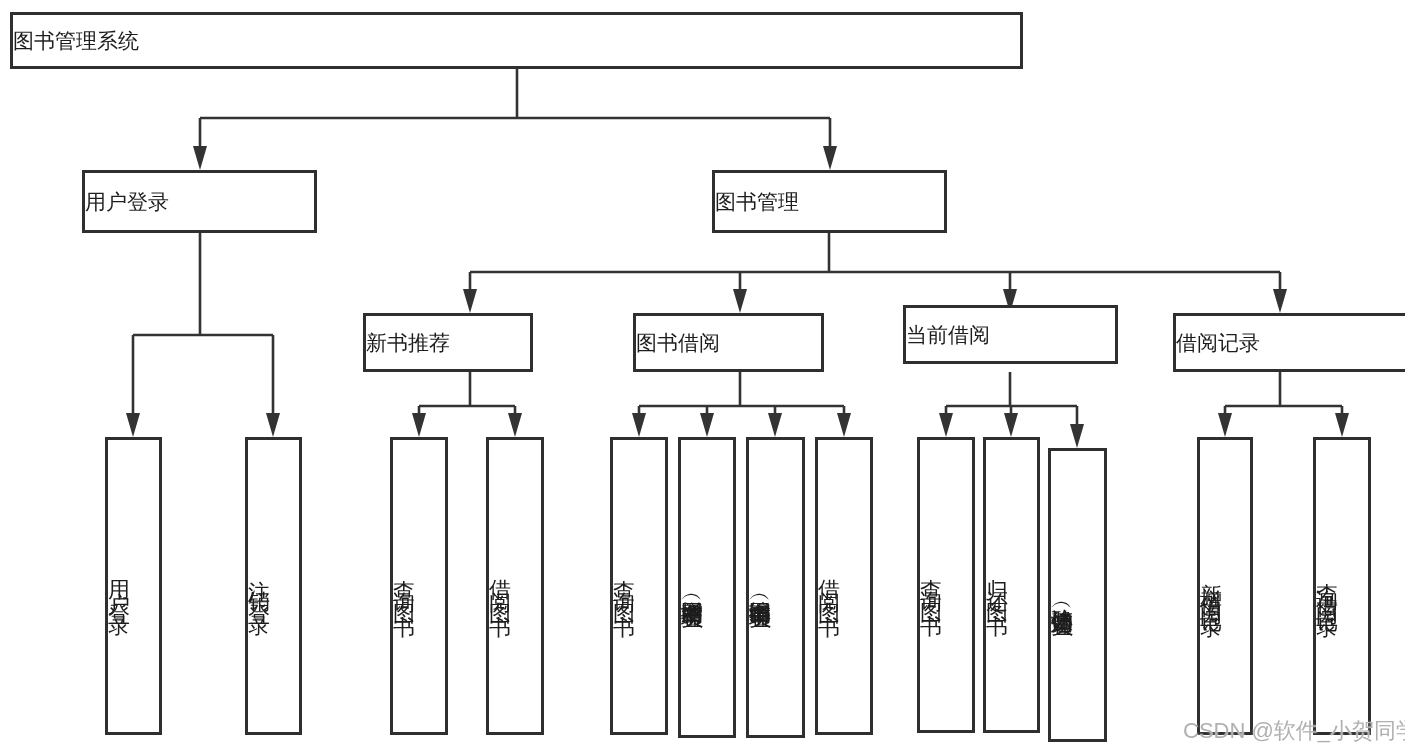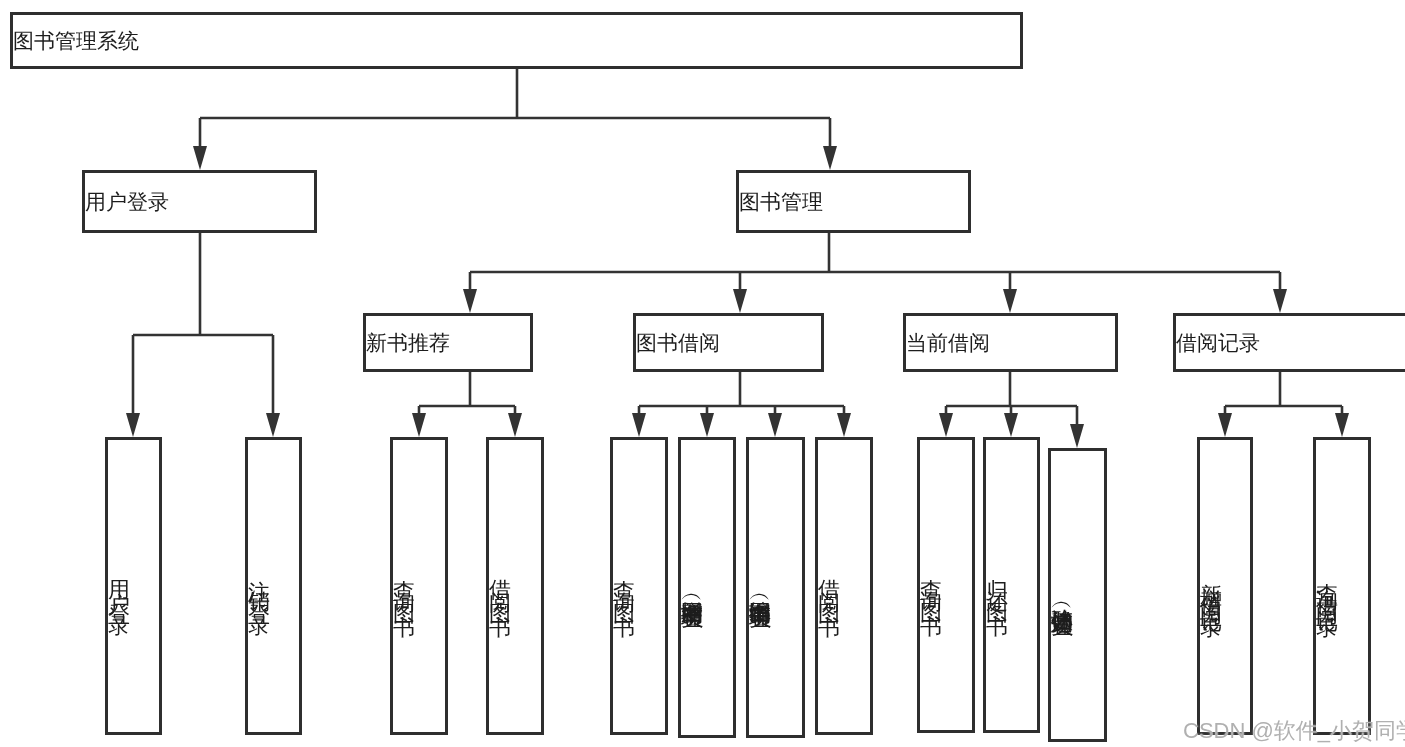--- a/index.html
+++ b/index.html
@@ -120,31 +120,31 @@
     </g>
   </svg>
 
   <div class="node" style="left:10px;top:12px;width:1013px;height:57px">
     <span>图书管理系统</span>
   </div>
 
   <div class="node" style="left:82px;top:170px;width:235px;height:63px">
     <span>用户登录</span>
   </div>
-  <div class="node" style="left:736px;top:170px;width:235px;height:63px">
+  <div class="node" style="left:712px;top:170px;width:235px;height:63px">
     <span>图书管理</span>
   </div>
 
   <div class="node" style="left:363px;top:313px;width:170px;height:59px">
     <span>新书推荐</span>
   </div>
   <div class="node" style="left:633px;top:313px;width:191px;height:59px">
     <span>图书借阅</span>
   </div>
-  <div class="node" style="left:903px;top:313px;width:215px;height:59px">
+  <div class="node" style="left:903px;top:305px;width:215px;height:59px">
     <span>当前借阅</span>
   </div>
   <div class="node" style="left:1173px;top:313px;width:245px;height:59px">
     <span>借阅记录</span>
   </div>
 
   <div class="node vnode sp-wide" style="left:105px;top:437px;width:57px;height:298px">
     <span>用户登录</span>
   </div>
   <div class="node vnode sp-wide" style="left:245px;top:437px;width:57px;height:298px">

